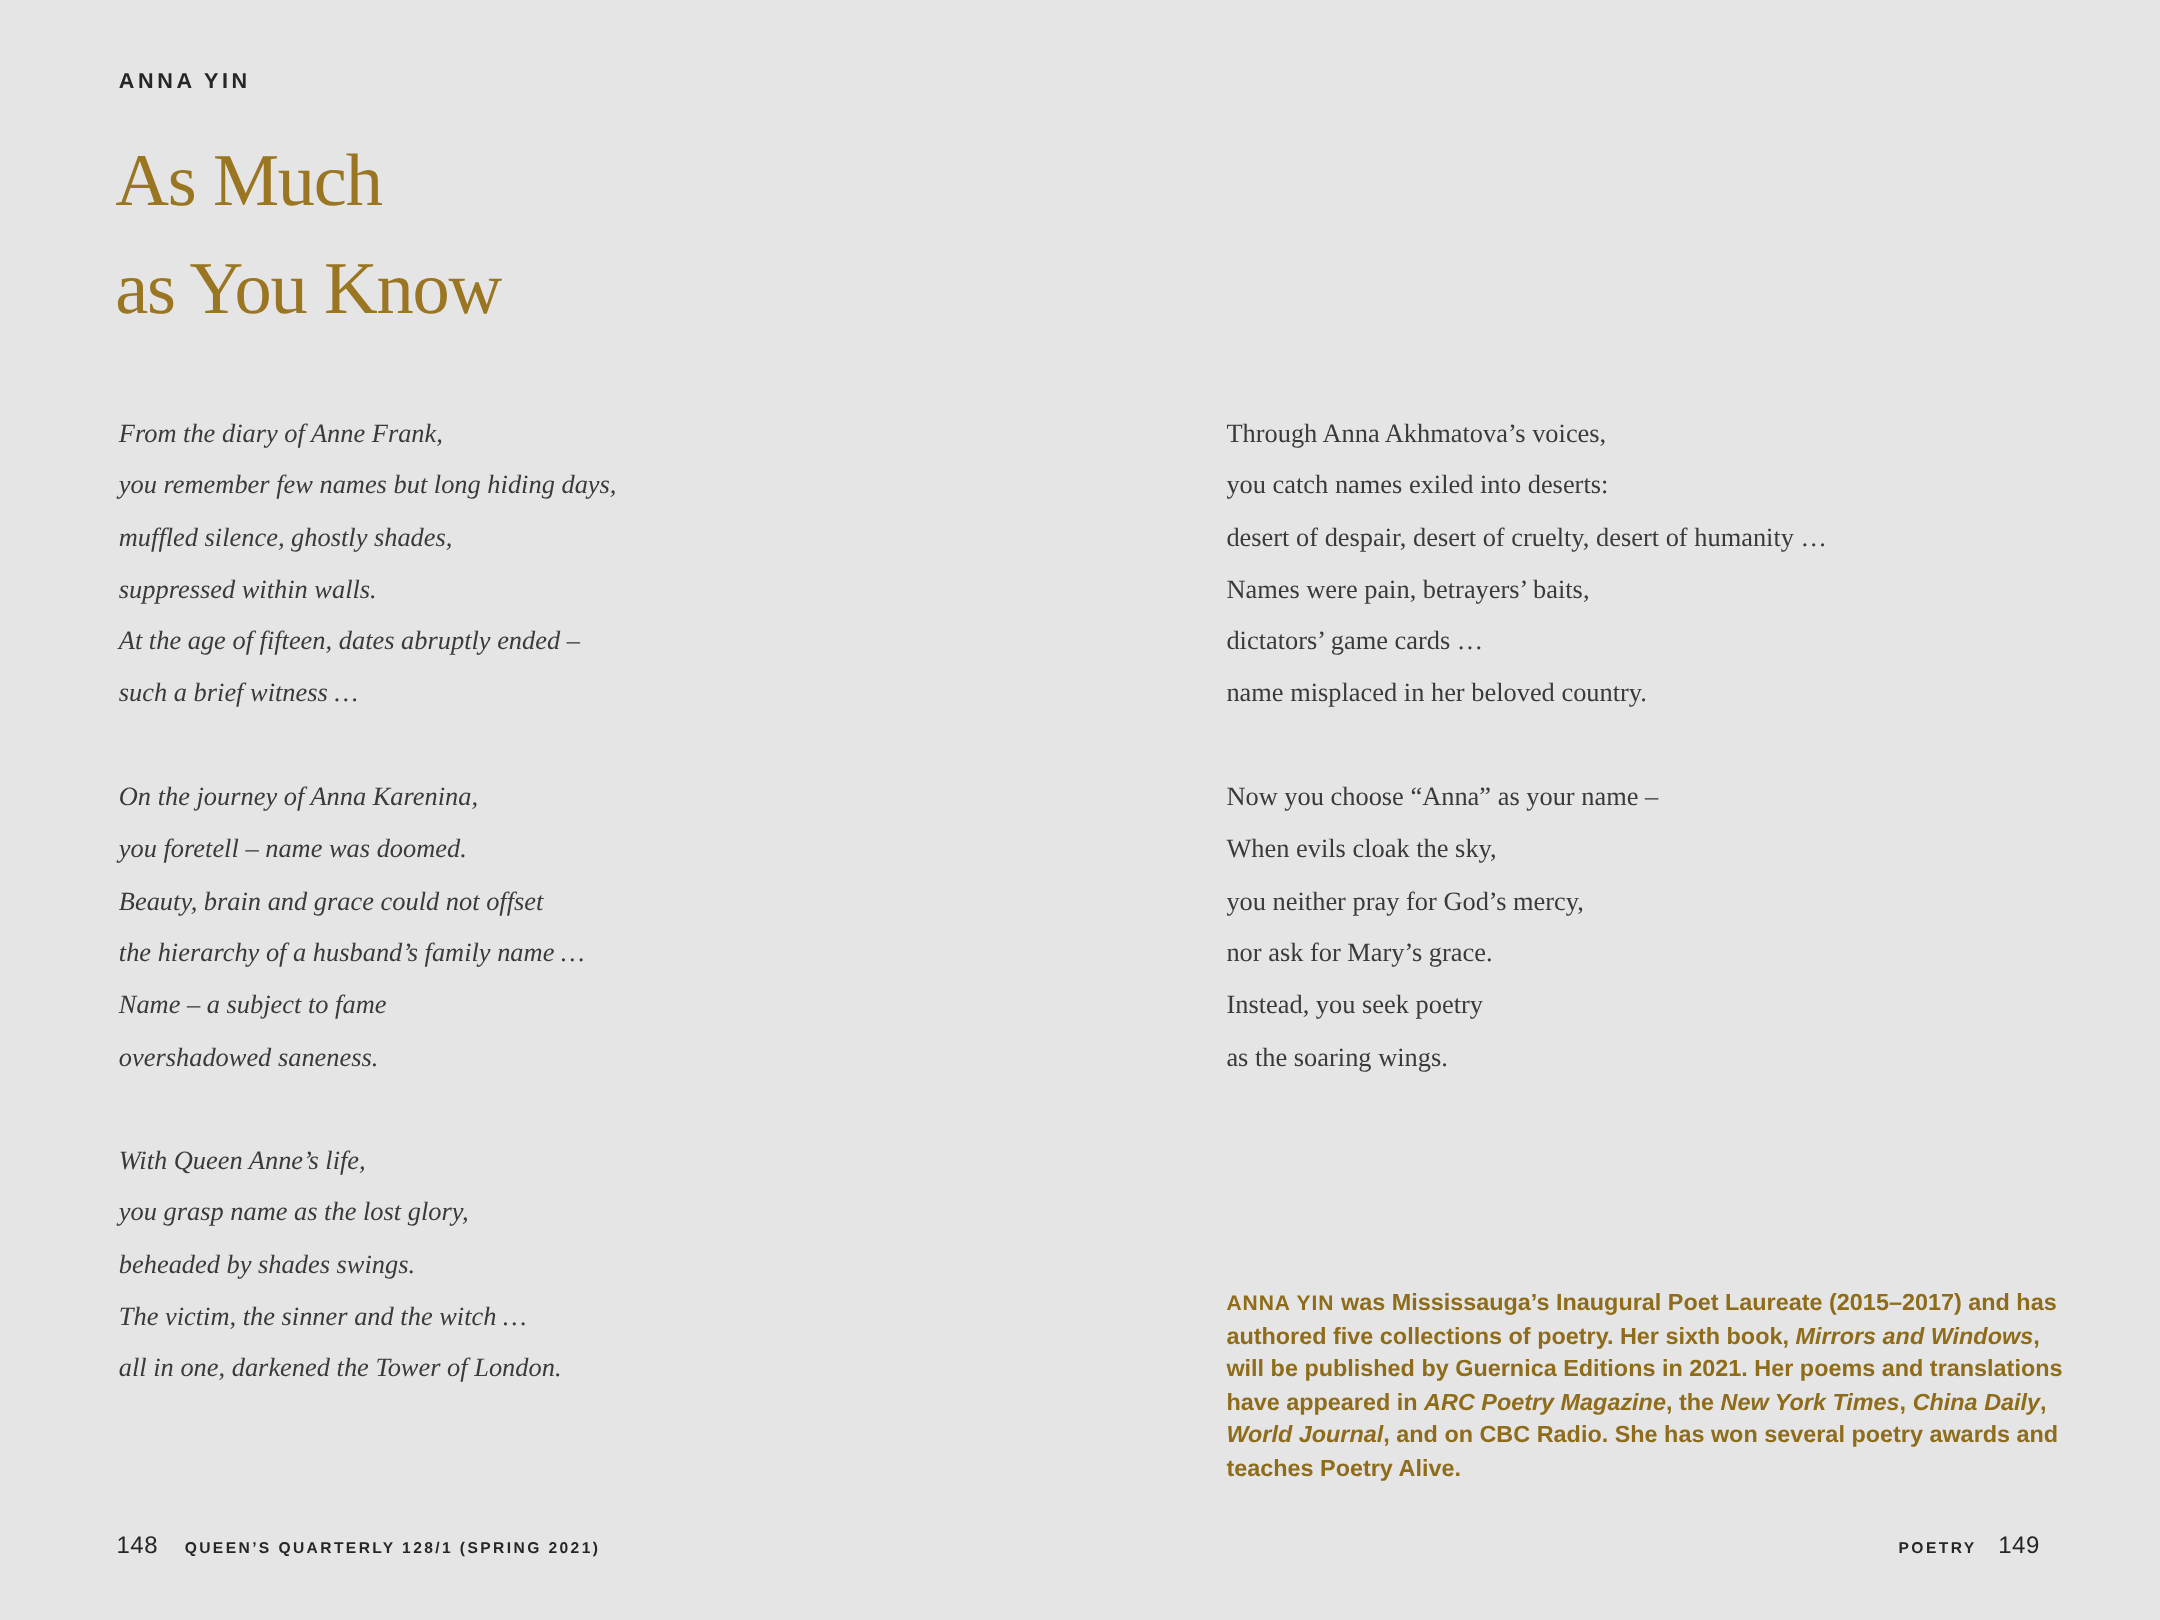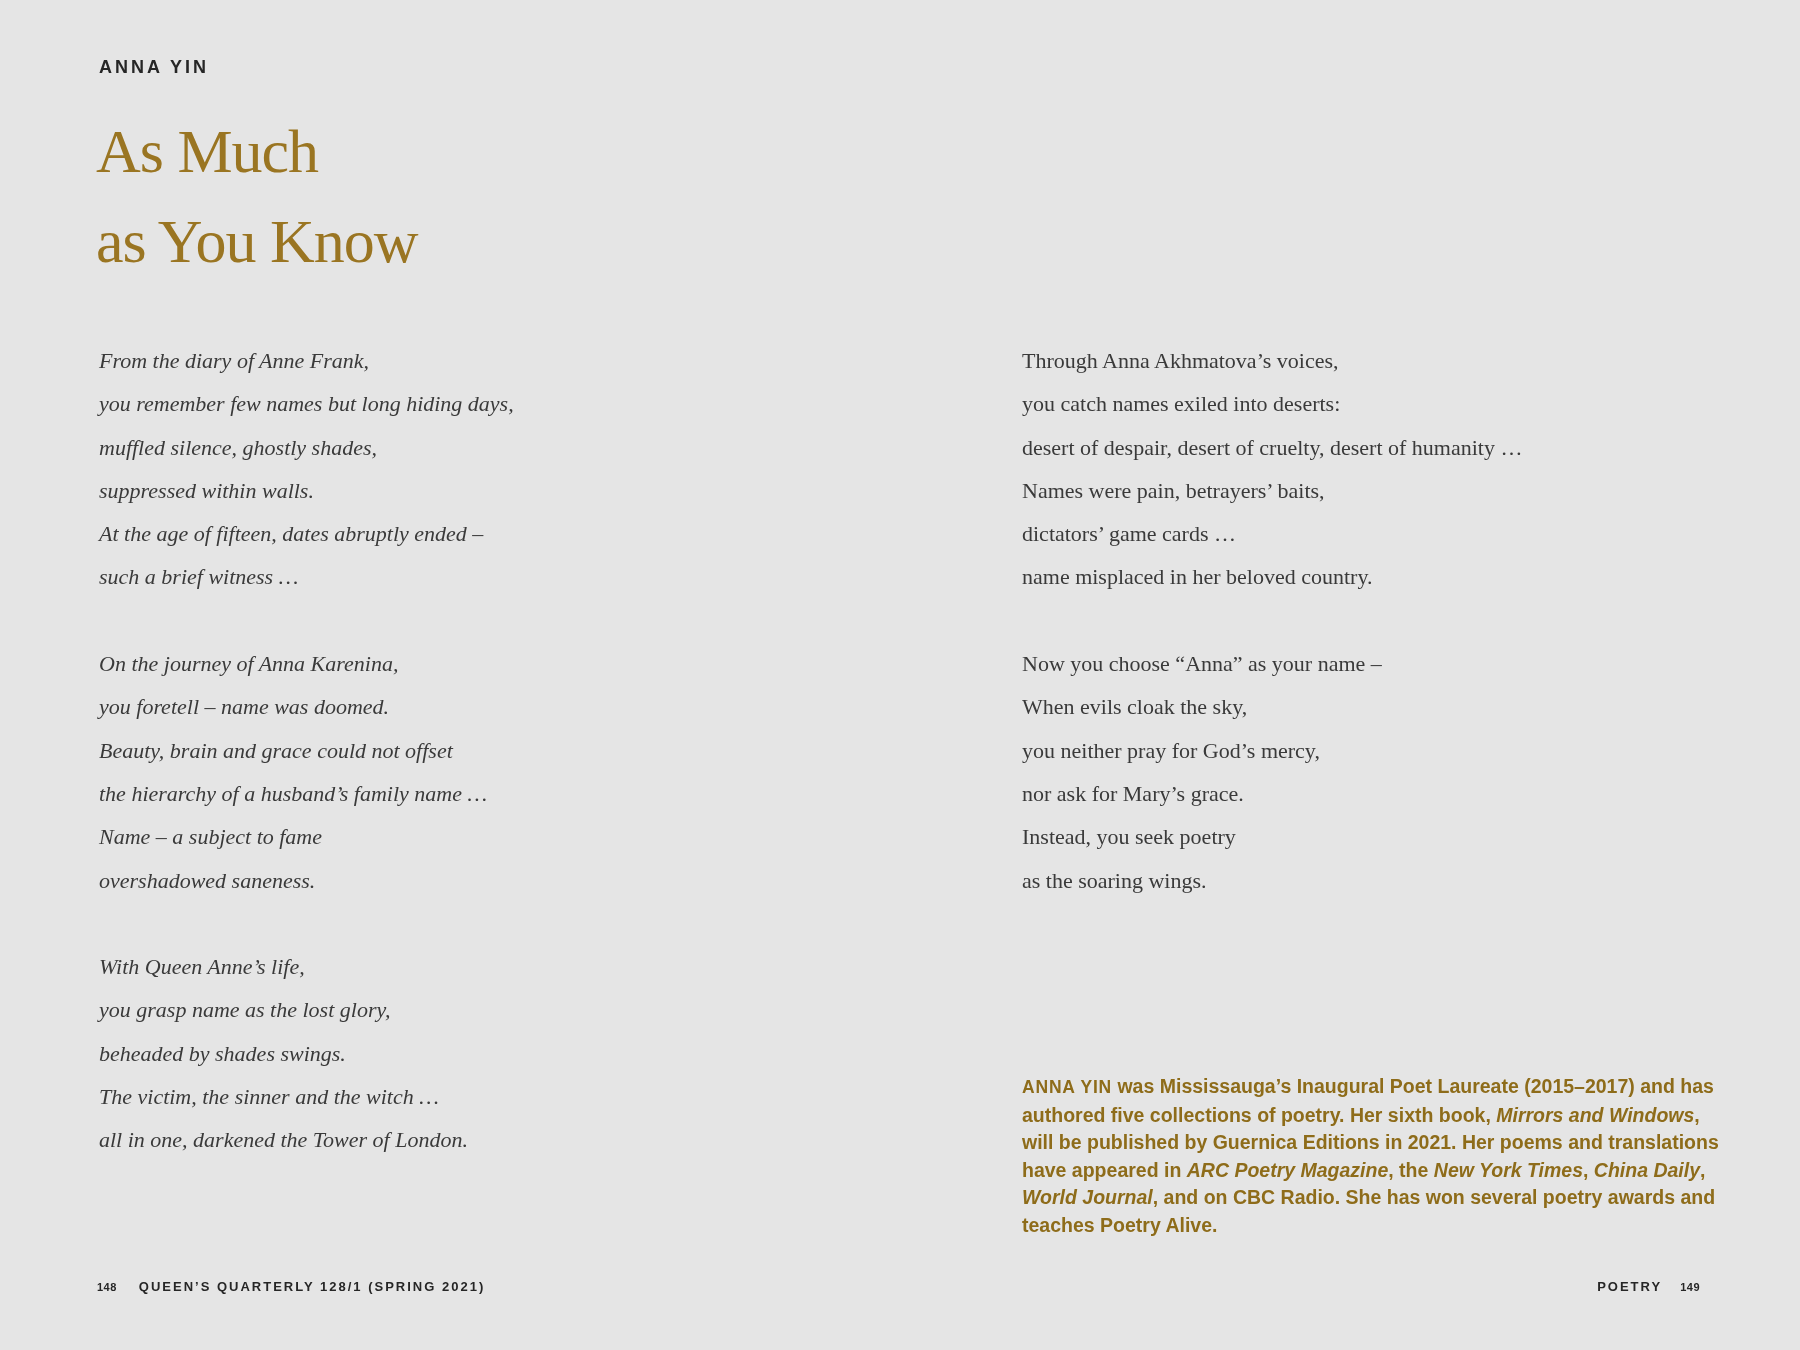--- a/index.html
+++ b/index.html
@@ -67,22 +67,22 @@
   .footer {
     position: absolute;
     top: 1277px;
     font-family: "Liberation Sans", "DejaVu Sans", sans-serif;
     color: #262626;
     white-space: nowrap;
   }
   .footer.left { left: 97px; }
   .footer.right { right: 100px; text-align: center; margin-left: 28px; }
   .footer .pagenum {
-    font-weight: 700;
-    font-size: 11px;
+    font-weight: 400;
+    font-size: 20px;
     letter-spacing: 0.5px;
   }
   .footer .label {
     font-weight: 700;
     font-size: 13px;
     letter-spacing: 2px;
   }
   .footer.left .label { margin-left: 22px; }
   .footer.right .pagenum { margin-left: 18px; }
 </style>

